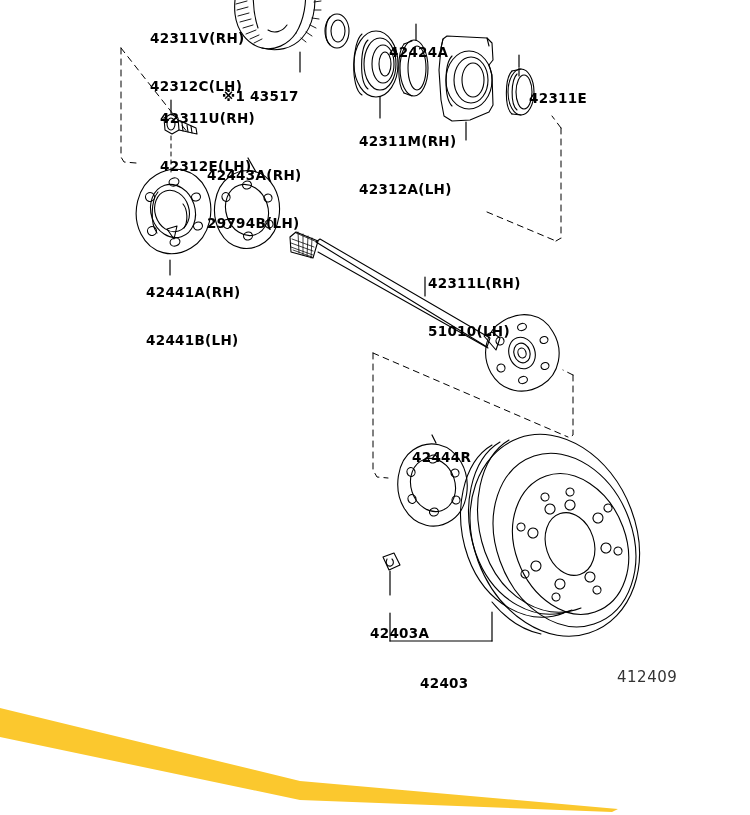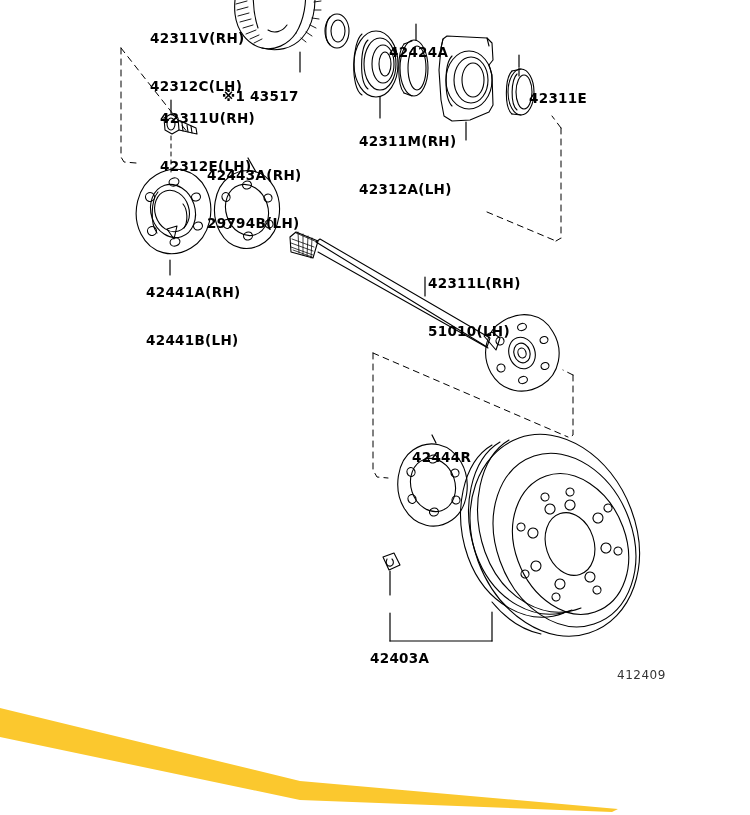--- a/index.html
+++ b/index.html
@@ -32,21 +32,21 @@
     font-size: 13.5px;
     letter-spacing: 0.3px;
     color: #000000;
     white-space: pre;
     line-height: 16px;
   }
   .lbl.two-line { line-height: 16px; }
   .figno {
     position: absolute;
     font-family: "DejaVu Sans", sans-serif;
-    font-size: 12px;
+    font-size: 15px;
     color: #333333;
     letter-spacing: 0.5px;
   }
 </style>
 </head>
 <body>
 
 <div id="page">
 
   <svg id="diagram-svg" viewBox="0 0 750 815">
@@ -369,20 +369,23 @@
 
   <div class="lbl two-line" style="left:404px; top:243px;margin-left:24px;">
     <div>42311L(RH)</div>
     <div>51010(LH)</div>
   </div>
 
   <div class="lbl" style="left:412px; top:417px;">
     <div>42444R</div>
   </div>
 
-  <div class="lbl" style="left:370px; top:618px;">
+  <div class="lbl" style="left:370px; top:593px;">
     <div>42403A</div>
   </div>
 
+  <div class="lbl" style="left:420px; top:643px;">
+    <div>42403</div>
+  </div>
 
   <div class="figno" style="left:617px; top:668px;">412409</div>
 
 </div>
 
 </body></html>

